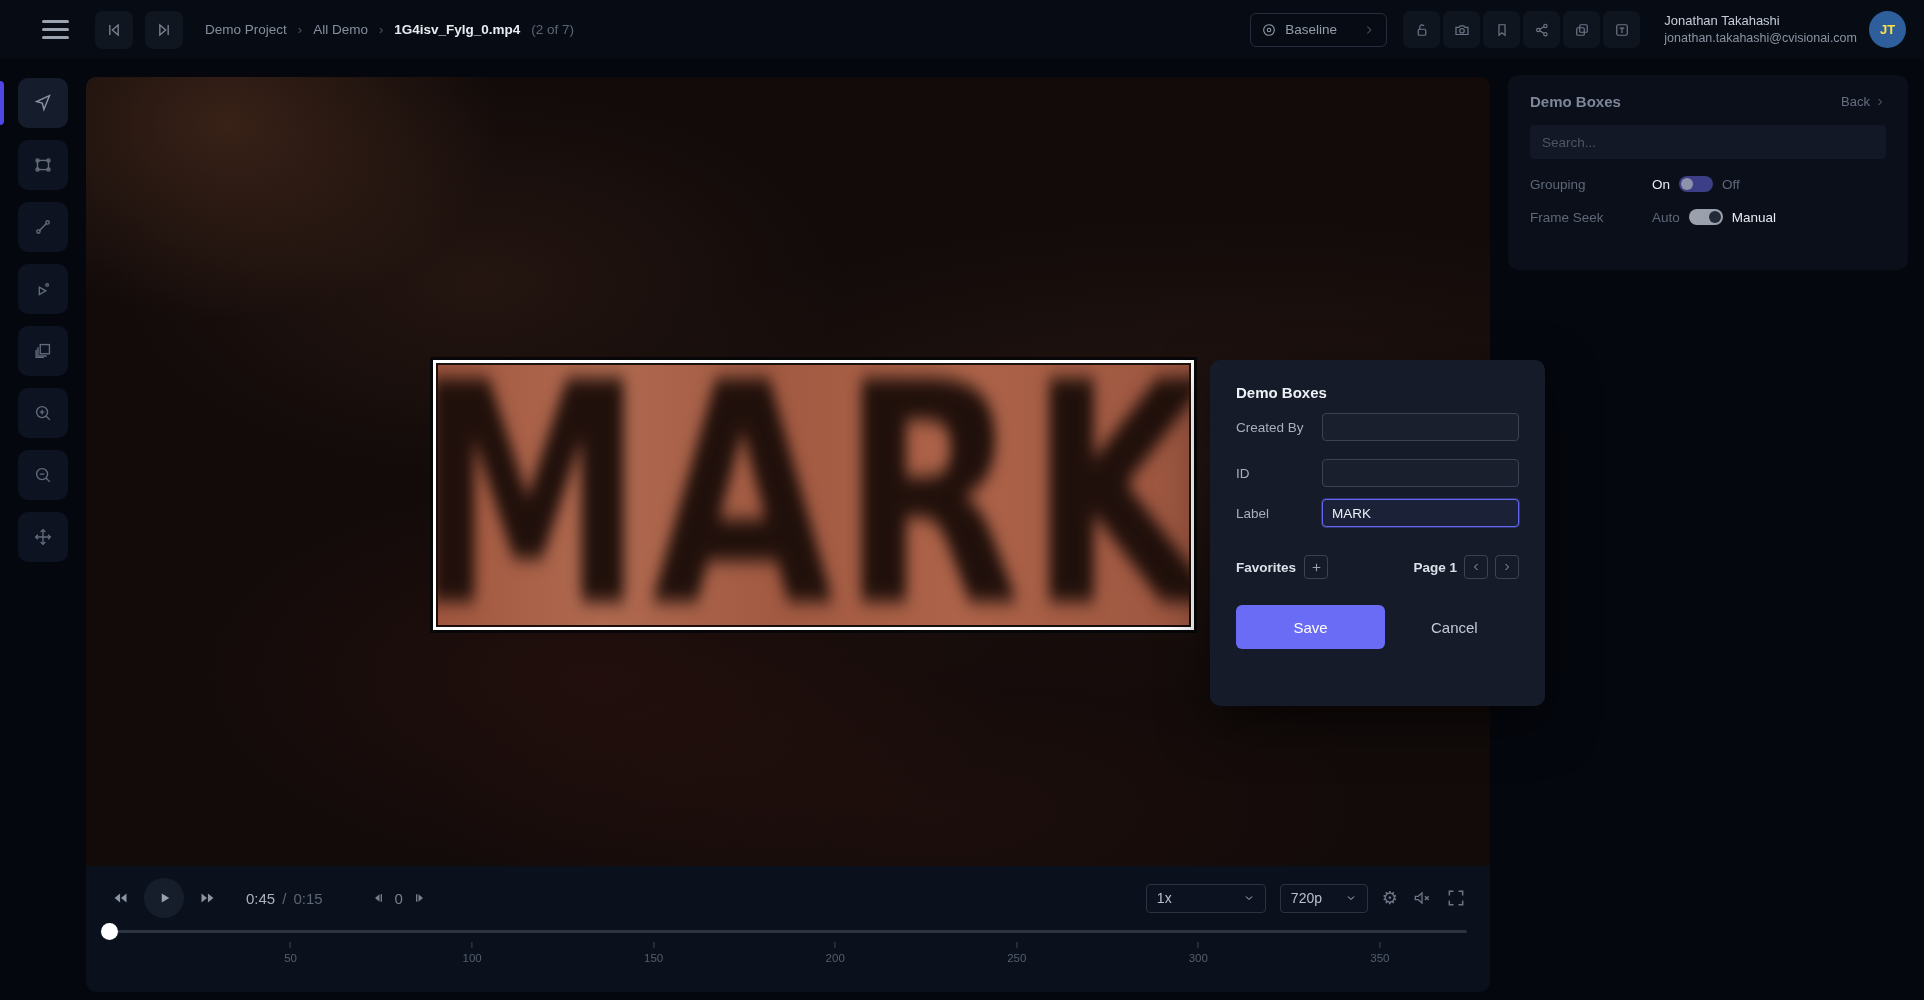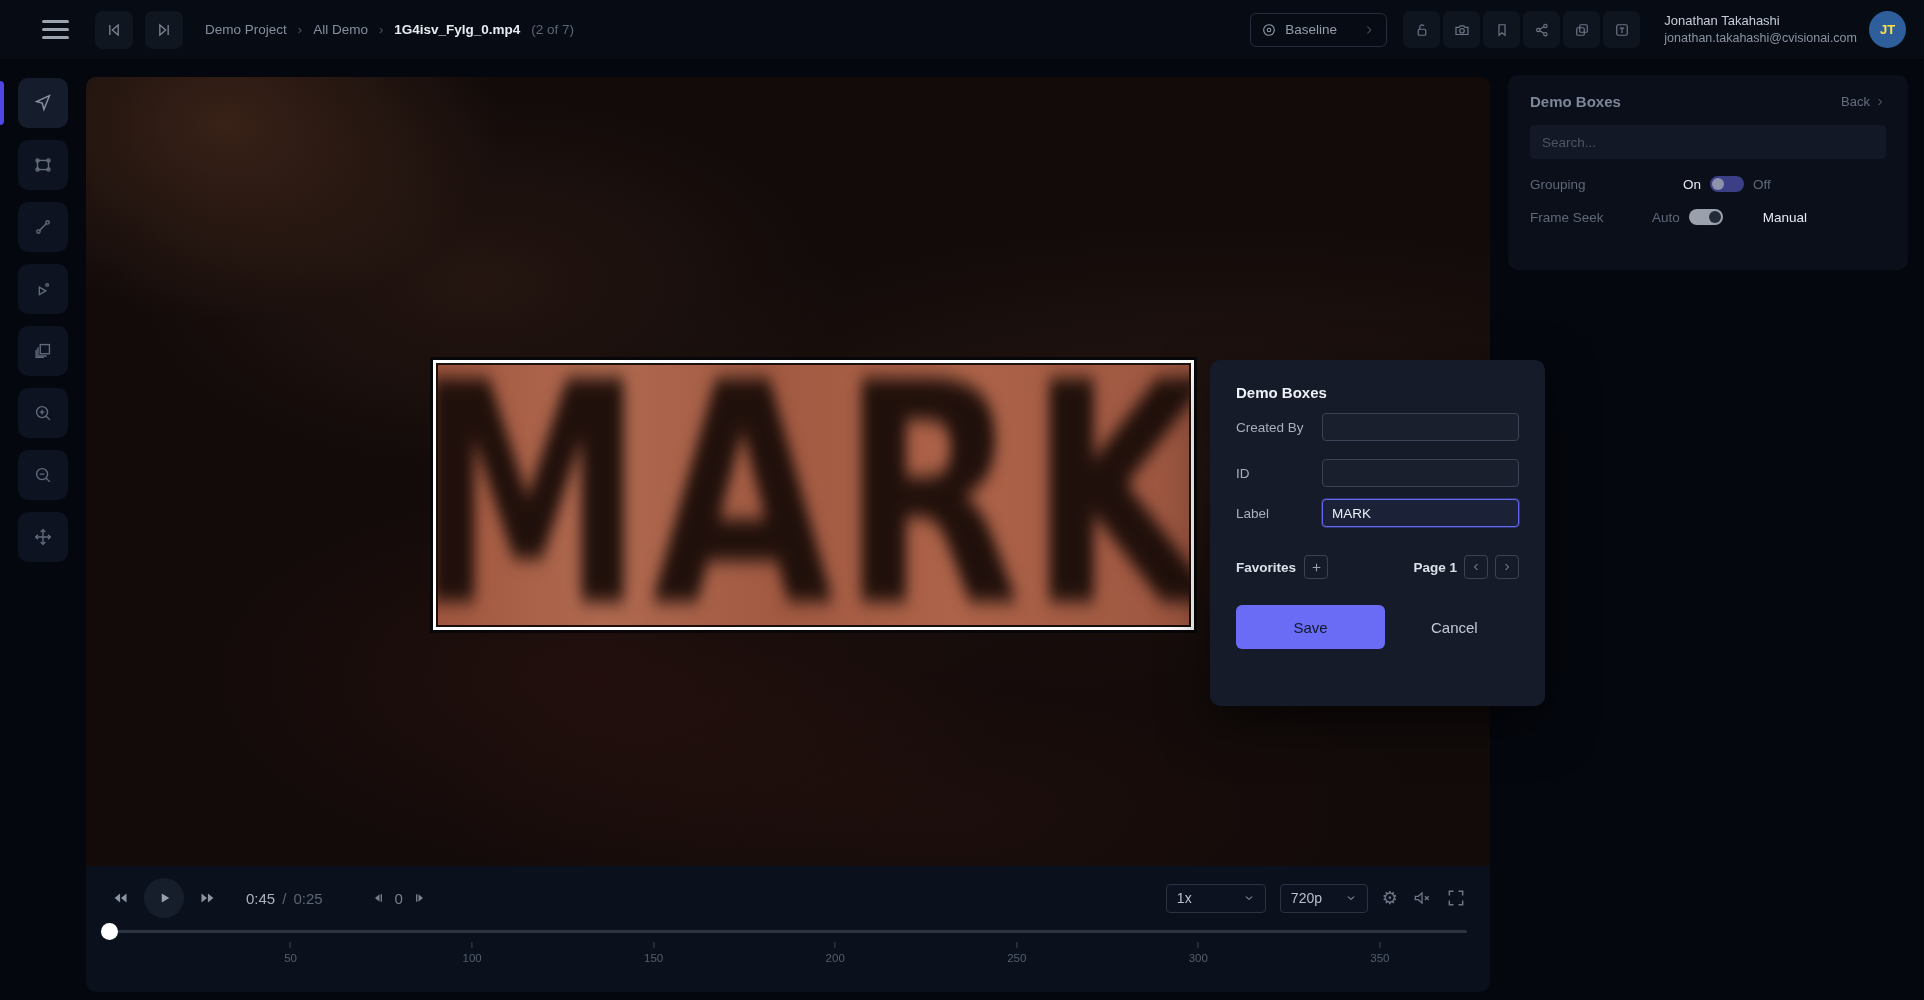--- a/index.html
+++ b/index.html
@@ -64,21 +64,21 @@
   .ctrl-left { display:flex; align-items:center; gap:12px; }
   .playbtn { width:40px; height:40px; border-radius:50%; background:#161e2c; color:#98a1b0;
              display:flex; align-items:center; justify-content:center; }
   .timegrp { margin-left:16px; font-size:15px; display:flex; gap:7px; }
   .timegrp .cur { color:#aab2bf; } .timegrp .dim { color:#5d6674; }
   .framegrp { margin-left:34px; display:flex; align-items:center; gap:8px; color:#77808f; font-size:15px; }
   .ctrl-right { margin-left:auto; display:flex; align-items:center; gap:14px; }
   .select { height:29px; border:1px solid #2a3342; background:#0c1220; border-radius:4px;
             display:flex; align-items:center; justify-content:space-between; padding:0 10px;
             color:#b8c0cc; font-size:14px; gap:10px; }
-  .select.rate { width:100px; } .select.quality { width:88px; }
+  .select.rate { width:120px; } .select.quality { width:88px; }
   .gear { font-size:18px; color:#6d7686; }
 
   
   .timeline { position:absolute; left:23px; top:853px; width:1358px; }
   .track { position:relative; height:3px; background:#2c3442; border-radius:2px; }
   .knob { position:absolute; left:-8px; top:-7px; width:17px; height:17px; border-radius:50%; background:#ffffff; }
   .ticks { position:relative; height:34px; margin-top:9px; }
   .tick { position:absolute; transform:translateX(-50%); color:#555f6e; font-size:11.5px; text-align:center; }
   .tick::before { content:""; display:block; width:1px; height:6px; background:#3d4654; margin:0 auto 4px; }
 
@@ -87,21 +87,21 @@
              border-radius:10px; padding:18px 22px 0; }
   .sb-head { display:flex; align-items:center; }
   .sb-title { font-size:15px; font-weight:bold; color:#7d8799; }
   .sb-back { margin-left:auto; color:#666f80; font-size:13px; display:flex; align-items:center; gap:4px; }
   .sb-search { margin-top:15px; width:100%; height:34px; background:#121826; border:none; border-radius:4px;
                padding:0 12px; color:#aeb6c4; font-size:13.5px; outline:none; }
   .sb-search::placeholder { color:#4c5564; }
   .sb-row { display:flex; align-items:center; margin-top:17px; font-size:13.5px; }
   .sb-label { width:122px; color:#5e6878; }
   .tgl-wrap { display:flex; align-items:center; gap:9px; }
-  .tgl-txt-on { color:#e6eaf1;margin-left:31px; } .tgl-txt-off { color:#5e6878; }
+  .tgl-txt-on { color:#e6eaf1; } .tgl-txt-off { color:#5e6878; }
   .pill { width:34px; height:16px; border-radius:9px; position:relative; }
   .pill.grouping { background:#3c3f85; }
   .pill.grouping .dot { position:absolute; left:2px; top:2px; width:12px; height:12px; border-radius:50%; background:#8e93ab; }
   .pill.seek { background:#9aa1ad; }
   .pill.seek .dot { position:absolute; right:2px; top:2px; width:12px; height:12px; border-radius:50%; background:#232a37; }
 
   
   .modal { position:absolute; left:1210px; top:360px; width:335px; height:346px; background:#161b2a;
            border-radius:10px; box-shadow:0 18px 50px rgba(0,0,0,.55); padding:24px 26px; }
   .m-title { font-size:15px; font-weight:bold; color:#eef1f6; }
@@ -112,21 +112,21 @@
              border-radius:4px; color:#edf0f5; font-size:13.5px; padding:4px 9px; outline:none; }
   .f-input.focused { border-color:#6467f2; box-shadow:0 0 0 1px rgba(100,103,242,.35); background:#1b2136; }
   .fav-row { margin-top:28px; display:flex; align-items:center; }
   .bold-lbl { font-weight:bold; font-size:13.5px; color:#dbe0e9; }
   .sq-btn { width:24px; height:24px; border:1px solid #3a4355; border-radius:4px; background:none;
             color:#98a1b0; display:flex; align-items:center; justify-content:center; margin-left:8px; }
   .pg-grp { margin-left:auto; display:flex; align-items:center; }
   .pg-grp .sq-btn { margin-left:7px; }
   .actions { margin-top:26px; display:flex; align-items:center; }
   .save-btn { width:149px; height:44px; background:#6b6cf6; border:none; border-radius:6px;
-              color:#0f172a; font-size:15px; font-family:inherit; }
+              color:#ffffff; font-size:15px; font-family:inherit; }
   .cancel-btn { margin-left:46px; background:none; border:none; color:#c3cad6; font-size:15px; font-family:inherit; }
 
   svg { display:block; }
 </style>
 </head>
 <body>
 
 <div class="app">
 
   <div class="topbar">
@@ -332,21 +332,21 @@
           </span>
         </div>
         <span>
           <svg width="22" height="22" viewBox="0 0 24 24" fill="currentColor">
               <path d="M6 7l6 5-6 5zM13 7l6 5-6 5z"></path>
             </svg>
         </span>
         <div class="timegrp">
           <span class="cur">0:45</span>
           <span class="dim">/</span>
-          <span class="dim">0:25</span>
+          <span class="dim">0:15</span>
         </div>
         <div class="framegrp">
           <span>
             <svg width="18" height="18" viewBox="0 0 24 24" fill="currentColor">
                 <path d="M14 7l-6 5 6 5z"></path>
                 <rect x="15.5" y="7" width="1.8" height="10"></rect>
               </svg>
           </span>
           <span>0</span>
           <span>

